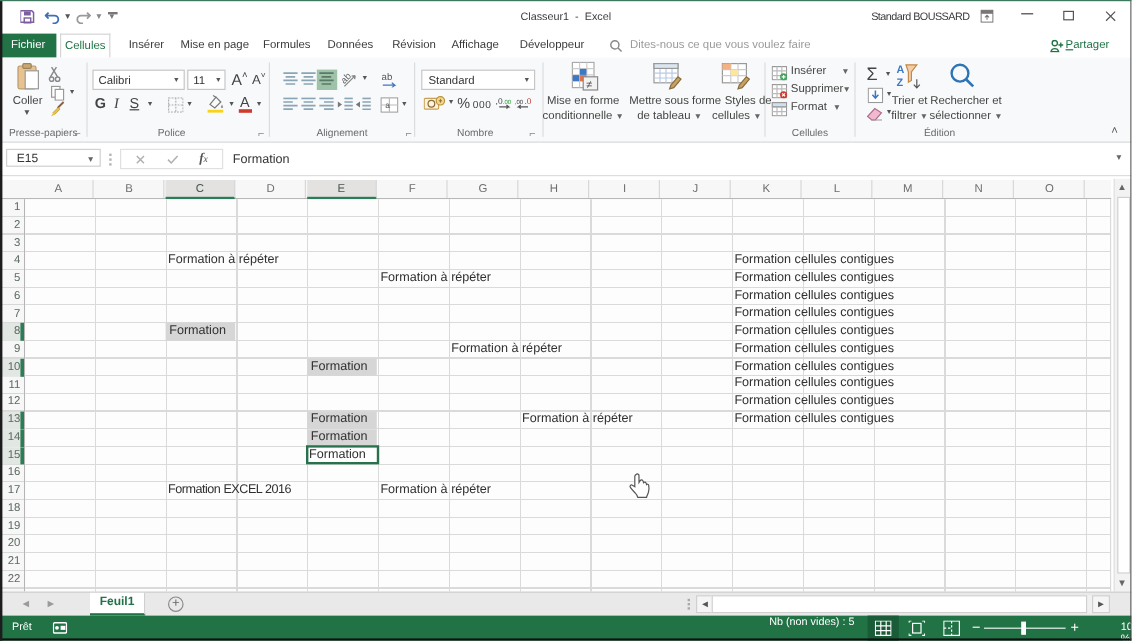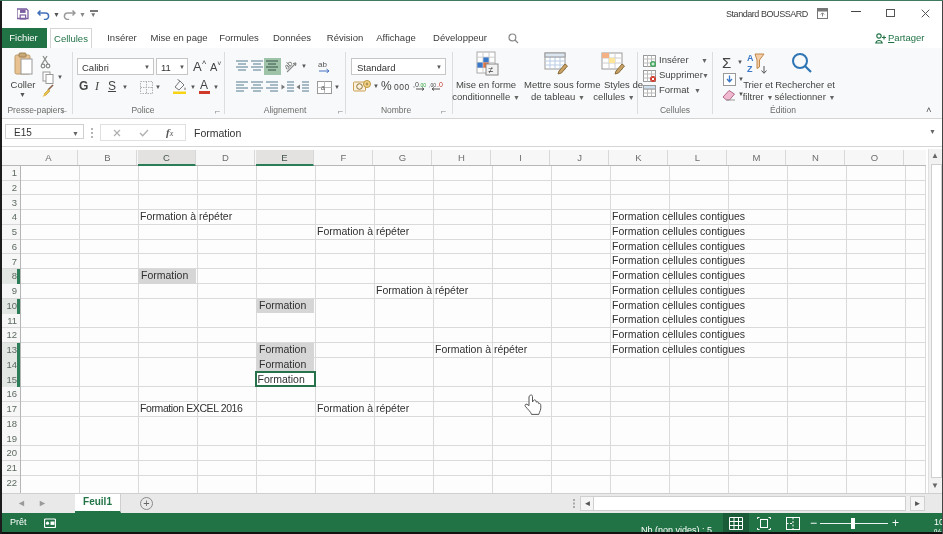--- a/index.html
+++ b/index.html
@@ -67,20 +67,21 @@
     <svg class="abs" style="left:37px;top:8px" width="13" height="12" viewBox="0 0 13 12">
         <path d="M3.5 2.5 L1 5 l2.5 2.5 M1.2 5 h7.2 a3.2 3.2 0 0 1 0 6.4 h-1.6" fill="none" stroke="#3f6fb8" stroke-width="1.5"></path>
       </svg>
     <div class="abs" style="left:53px;top:11px;font-size:7px;color:#555">▼</div>
     <svg class="abs" style="left:63px;top:8px" width="13" height="12" viewBox="0 0 13 12">
         <path d="M9.5 2.5 L12 5 l-2.5 2.5 M11.8 5 h-7.2 a3.2 3.2 0 0 0 0 6.4 h1.6" fill="none" stroke="#9a9a9a" stroke-width="1.5"></path>
       </svg>
     <div class="abs" style="left:79px;top:11px;font-size:7px;color:#888">▼</div>
     <div class="abs" style="left:90px;top:10px;width:8px;height:1.5px;background:#777"></div>
     <div class="abs" style="left:90px;top:11px;font-size:6.5px;color:#777">▼</div>
+    <div id="titletext">Classeur1&nbsp; -&nbsp; Excel</div>
     <div id="username">Standard BOUSSARD</div>
     <svg class="abs" style="left:817px;top:8px" width="11" height="11" viewBox="0 0 11 11">
         <rect x="0.5" y="0.5" width="10" height="10" fill="none" stroke="#777" stroke-width="1"></rect>
         <rect x="0.5" y="0.5" width="10" height="3" fill="#777"></rect>
         <path d="M5.5 8.5 V5 M3.8 6.5 L5.5 4.8 L7.2 6.5" stroke="#777" fill="none" stroke-width="0.9"></path>
       </svg>
     <div class="abs" style="left:851px;top:11px;width:10px;height:1.2px;background:#444"></div>
     <div class="abs" style="left:886px;top:8.5px;width:9px;height:8px;border:1.1px solid #555"></div>
     <svg class="abs" style="left:921px;top:9px" width="9" height="9" viewBox="0 0 9 9">
         <path d="M0.7 0.7 L8.3 8.3 M8.3 0.7 L0.7 8.3" stroke="#555" stroke-width="1"></path>
@@ -93,20 +94,21 @@
     <div class="rtab" style="left:149px;width:60px">Mise en page</div>
     <div class="rtab" style="left:209px;width:60px">Formules</div>
     <div class="rtab" style="left:262px;width:60px">Données</div>
     <div class="rtab" style="left:315px;width:60px">Révision</div>
     <div class="rtab" style="left:366px;width:60px">Affichage</div>
     <div class="rtab" style="left:430px;width:60px">Développeur</div>
     <svg class="abs" style="left:508px;top:5px" width="11" height="11" viewBox="0 0 11 11">
         <circle cx="4.4" cy="4.4" r="3.4" fill="none" stroke="#888" stroke-width="1.2"></circle>
         <path d="M7 7 L10 10" stroke="#888" stroke-width="1.2"></path>
       </svg>
+    <div class="rtab" style="left:525px;color:#9a9a9a">Dites-nous ce que vous voulez faire</div>
     <svg class="abs" style="left:875px;top:5px" width="12" height="11" viewBox="0 0 12 11">
         <circle cx="4" cy="3" r="2.2" fill="none" stroke="#217346" stroke-width="1.2"></circle>
         <path d="M0.8 10 a3.3 3.3 0 0 1 6.4 0 z" fill="none" stroke="#217346" stroke-width="1.1"></path>
         <path d="M9 2.5 v4 M7 4.5 h4" stroke="#217346" stroke-width="1.1"></path>
       </svg>
     <div class="rtab" style="left:888px;color:#217346"><span style="text-decoration:underline">P</span>artager</div>
   </div>
   <div id="ribbon">
 
     <div class="gsep" style="left:72px"></div>
@@ -245,21 +247,21 @@
         <text x="16.5" y="22" font-size="9" fill="#444">≠</text>
       </svg>
     <div class="btxt" style="left:450px;top:31px;width:72px;text-align:center">Mise en forme</div>
     <div class="btxt" style="left:450px;top:43px;width:72px;text-align:center">conditionnelle <span class="dd">▼</span></div>
     <svg class="abs" style="left:543px;top:3px" width="28" height="26" viewBox="0 0 28 26">
         <rect x="2" y="2" width="20" height="16" fill="#fff" stroke="#999"></rect>
         <path d="M2 6 h20 M2 10 h20 M2 14 h20 M7 2 v16 M12 2 v16 M17 2 v16" stroke="#b8cce4"></path>
         <rect x="2" y="2" width="20" height="4" fill="#dce6f1" stroke="#999"></rect>
         <path d="M16 20 l6 -7 2.5 2 -6 7 -3.5 1 z" fill="#c8a165" stroke="#8a6d3b"></path>
       </svg>
-    <div class="btxt" style="left:524px;top:31px;width:92px;text-align:left">Mettre sous forme</div>
+    <div class="btxt" style="left:509px;top:31px;width:92px;text-align:right">Mettre sous forme</div>
     <div class="btxt" style="left:512px;top:43px;width:92px;text-align:center">de tableau <span class="dd">▼</span></div>
     <svg class="abs" style="left:600px;top:3px" width="28" height="26" viewBox="0 0 28 26">
         <rect x="2" y="2" width="20" height="16" fill="#fff" stroke="#999"></rect>
         <path d="M2 7 h20 M2 12 h20 M9 2 v16 M15 2 v16" stroke="#ccc"></path>
         <rect x="2" y="2" width="7" height="5" fill="#f4b183"></rect>
         <rect x="9" y="7" width="6" height="5" fill="#ffe699"></rect>
         <path d="M16 20 l6 -7 2.5 2 -6 7 -3.5 1 z" fill="#c8a165" stroke="#8a6d3b"></path>
       </svg>
     <div class="btxt" style="left:585px;top:31px;width:58px;text-align:right">Styles de</div>
     <div class="btxt" style="left:585px;top:43px;width:58px;text-align:center">cellules <span class="dd">▼</span></div>
@@ -422,21 +424,21 @@
     <div class="abs" style="left:593px;top:2px;width:313px;height:15px;background:#fff;border:1px solid #cfcfcf"></div>
     <div class="abs" style="left:910px;top:2px;width:15px;height:15px;background:#f5f5f5;border:1px solid #d0d0d0;font-size:8px;color:#555;text-align:center;line-height:14px">►</div>
   </div>
   <div id="statusbar">
     <div class="abs" style="left:10px;top:4px">Prêt</div>
     <svg class="abs" style="left:44px;top:4px" width="12" height="12" viewBox="0 0 12 12">
         <rect x="0.5" y="2" width="11" height="8.5" rx="1" fill="none" stroke="#fff" stroke-width="1.2"></rect>
         <circle cx="3.5" cy="6.2" r="1.6" fill="#fff"></circle>
         <rect x="6.5" y="4.5" width="4" height="3.4" fill="#fff"></rect>
       </svg>
-    <div class="abs" style="left:641px;top:12px">Nb (non vides) : 5</div>
+    <div class="abs" style="left:641px;top:0">Nb (non vides) : 5</div>
     <div class="abs" style="left:723px;top:0;width:26px;height:21px;background:#1a5c38"></div>
     <svg class="abs" style="left:729px;top:4px" width="14" height="13" viewBox="0 0 14 13">
         <path d="M0.5 0.5 h13 v12 h-13 z M0.5 4.5 h13 M0.5 8.5 h13 M5 0.5 v12 M9.5 0.5 v12" stroke="#fff" fill="none"></path>
       </svg>
     <svg class="abs" style="left:757px;top:4px" width="14" height="13" viewBox="0 0 14 13">
         <path d="M0.5 2 v-1.5 h2 M11.5 0.5 h2 v1.5 M0.5 11 v1.5 h2 M11.5 12.5 h2 v-1.5" stroke="#fff" fill="none"></path>
         <rect x="3.5" y="2.5" width="7" height="8" fill="none" stroke="#fff"></rect>
       </svg>
     <svg class="abs" style="left:786px;top:4px" width="14" height="13" viewBox="0 0 14 13">
         <rect x="0.5" y="0.5" width="13" height="12" fill="none" stroke="#fff"></rect>

